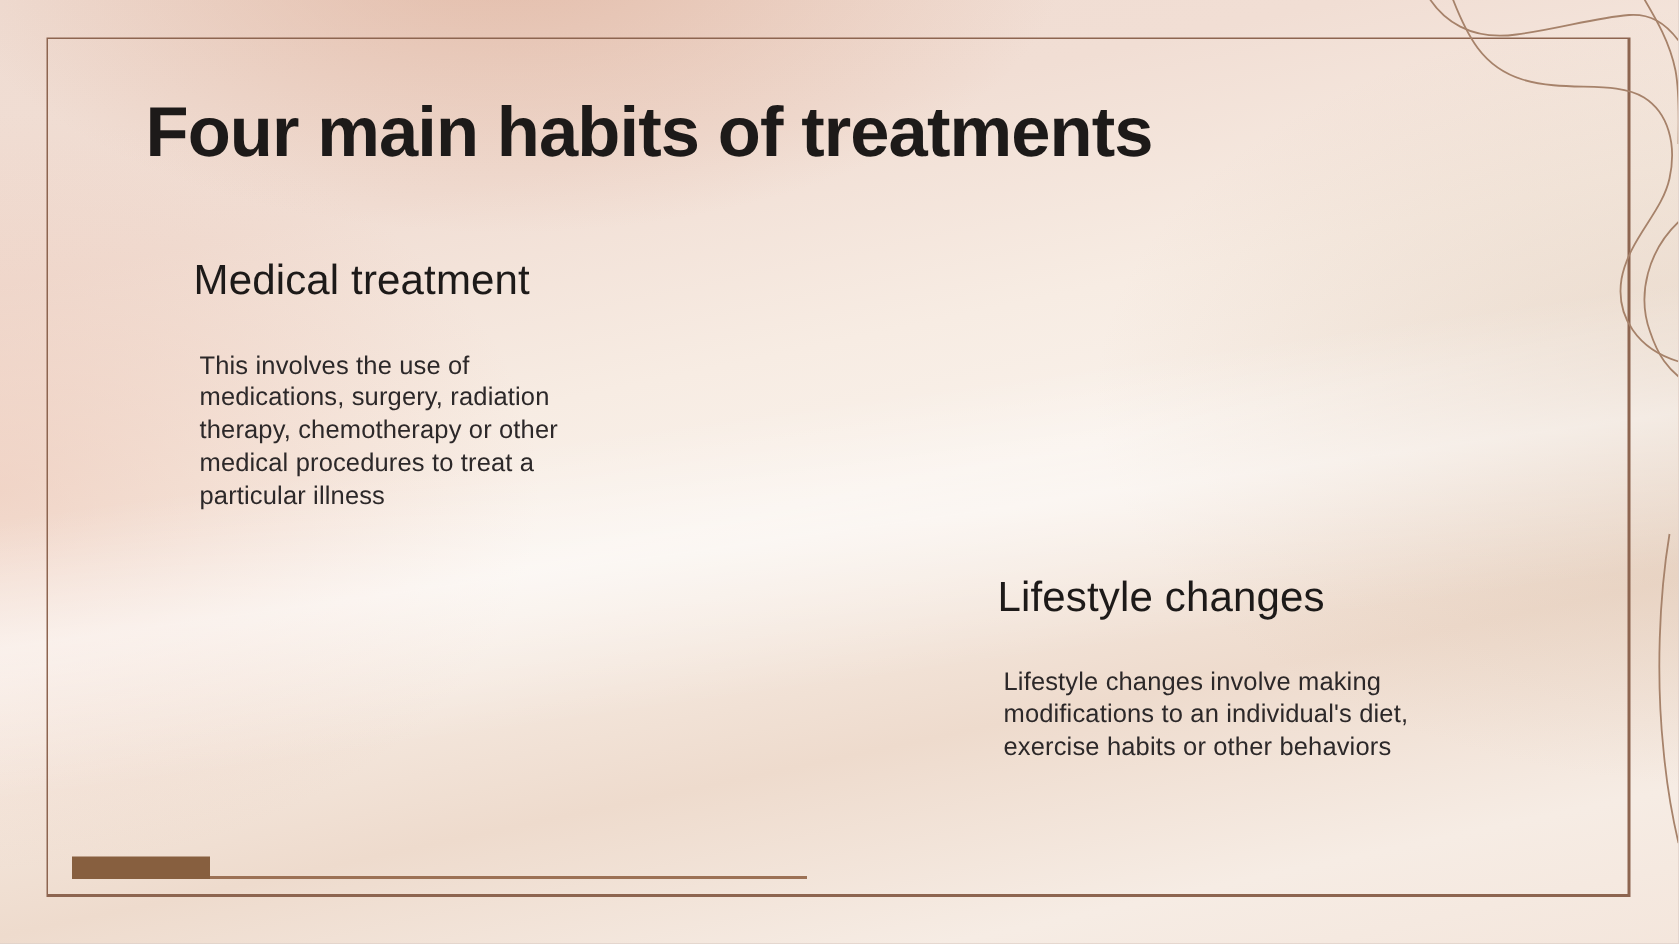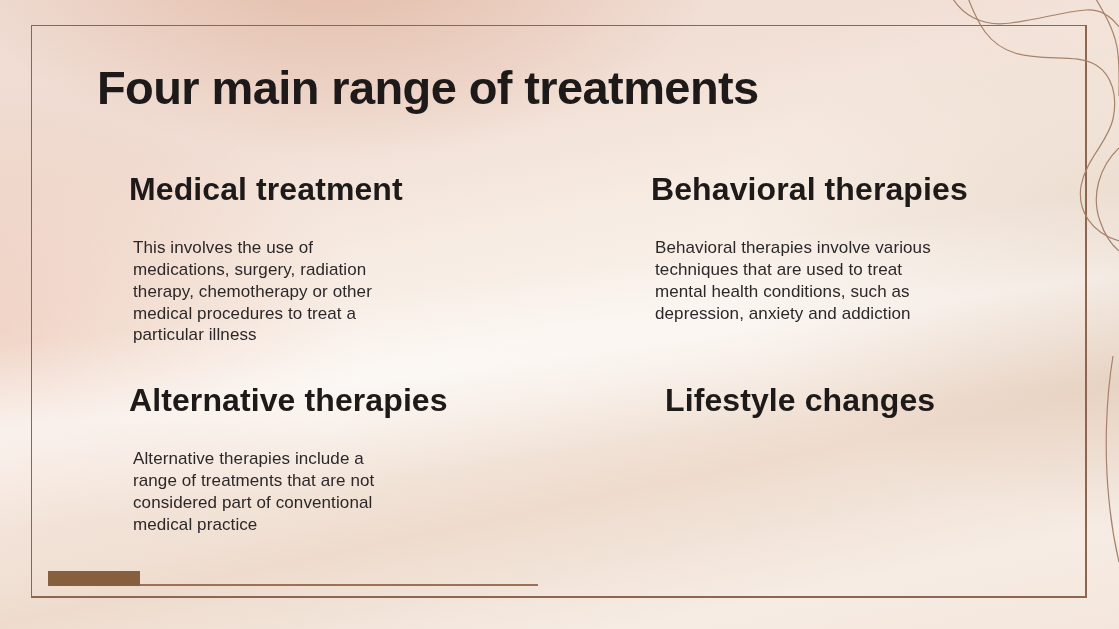--- a/index.html
+++ b/index.html
@@ -59,22 +59,22 @@
     letter-spacing: -0.6px;
     color: var(--heading_text, #1d1a19);
     white-space: nowrap;
   }
   .sec {
     position: absolute;
     margin: 0;
   }
   .sec h2 {
     margin: 0;
-    font-size: 32px;
-    font-weight: 700;
+    font-size: 28px;
+    font-weight: 400;
     line-height: 1.2;
     letter-spacing: 0.1px;
     color: var(--heading_text, #1d1a19);
     white-space: nowrap;
   }
   .sec p {
     margin: 29px 0 0 4px;
     font-size: 17px;
     line-height: 1.28;
     letter-spacing: 0.1px;
@@ -112,47 +112,36 @@
   <div class="frame"></div>
 
   <svg class="deco" width="1119" height="629" viewBox="0 0 1119 629" aria-hidden="true">
     <path d="M 948,-10 C 960,16 983,27 1011,23 C 1041,19 1062,12 1086,10 C 1100,9 1110,15 1119,27"></path>
     <path d="M 965,-10 C 978,26 989,45 1015,53 C 1045,62 1076,53 1096,65 C 1112,75 1118,96 1113,119 C 1108,142 1086,159 1081,186 C 1077,211 1092,233 1119,241"></path>
     <path d="M 1093,-6 C 1103,11 1113,27 1117,47 C 1120,63 1119,80 1119,96"></path>
     <path d="M 1119,148 C 1099,167 1091,196 1100,221 C 1106,239 1113,246 1119,251"></path>
     <path d="M 1113,356 C 1106,398 1104,452 1109,500 C 1111,522 1115,545 1119,562"></path>
   </svg>
 
-  <h1 class="title">Four main range of treatments</h1>
+  <h1 class="title">Four main habits of treatments</h1>
 
   <section class="sec s1">
     <h2>Medical treatment</h2>
     <p>This involves the use of
 medications, surgery, radiation
 therapy, chemotherapy or other
 medical procedures to treat a
 particular illness</p>
   </section>
 
-  <section class="sec s2">
-    <h2>Behavioral therapies</h2>
-    <p>Behavioral therapies involve various
-techniques that are used to treat
-mental health conditions, such as
-depression, anxiety and addiction</p>
-  </section>
 
-  <section class="sec s3">
-    <h2>Alternative therapies</h2>
-    <p>Alternative therapies include a
-range of treatments that are not
-considered part of conventional
-medical practice</p>
-  </section>
 
   <section class="sec s4">
     <h2>Lifestyle changes</h2>
+    <p>Lifestyle changes involve making
+modifications to an individual's diet,
+exercise habits or other behaviors</p>
   </section>
 
   <div class="accent-line"></div>
   <div class="accent-bar"></div>
 
 </div>
 
 </body></html>

